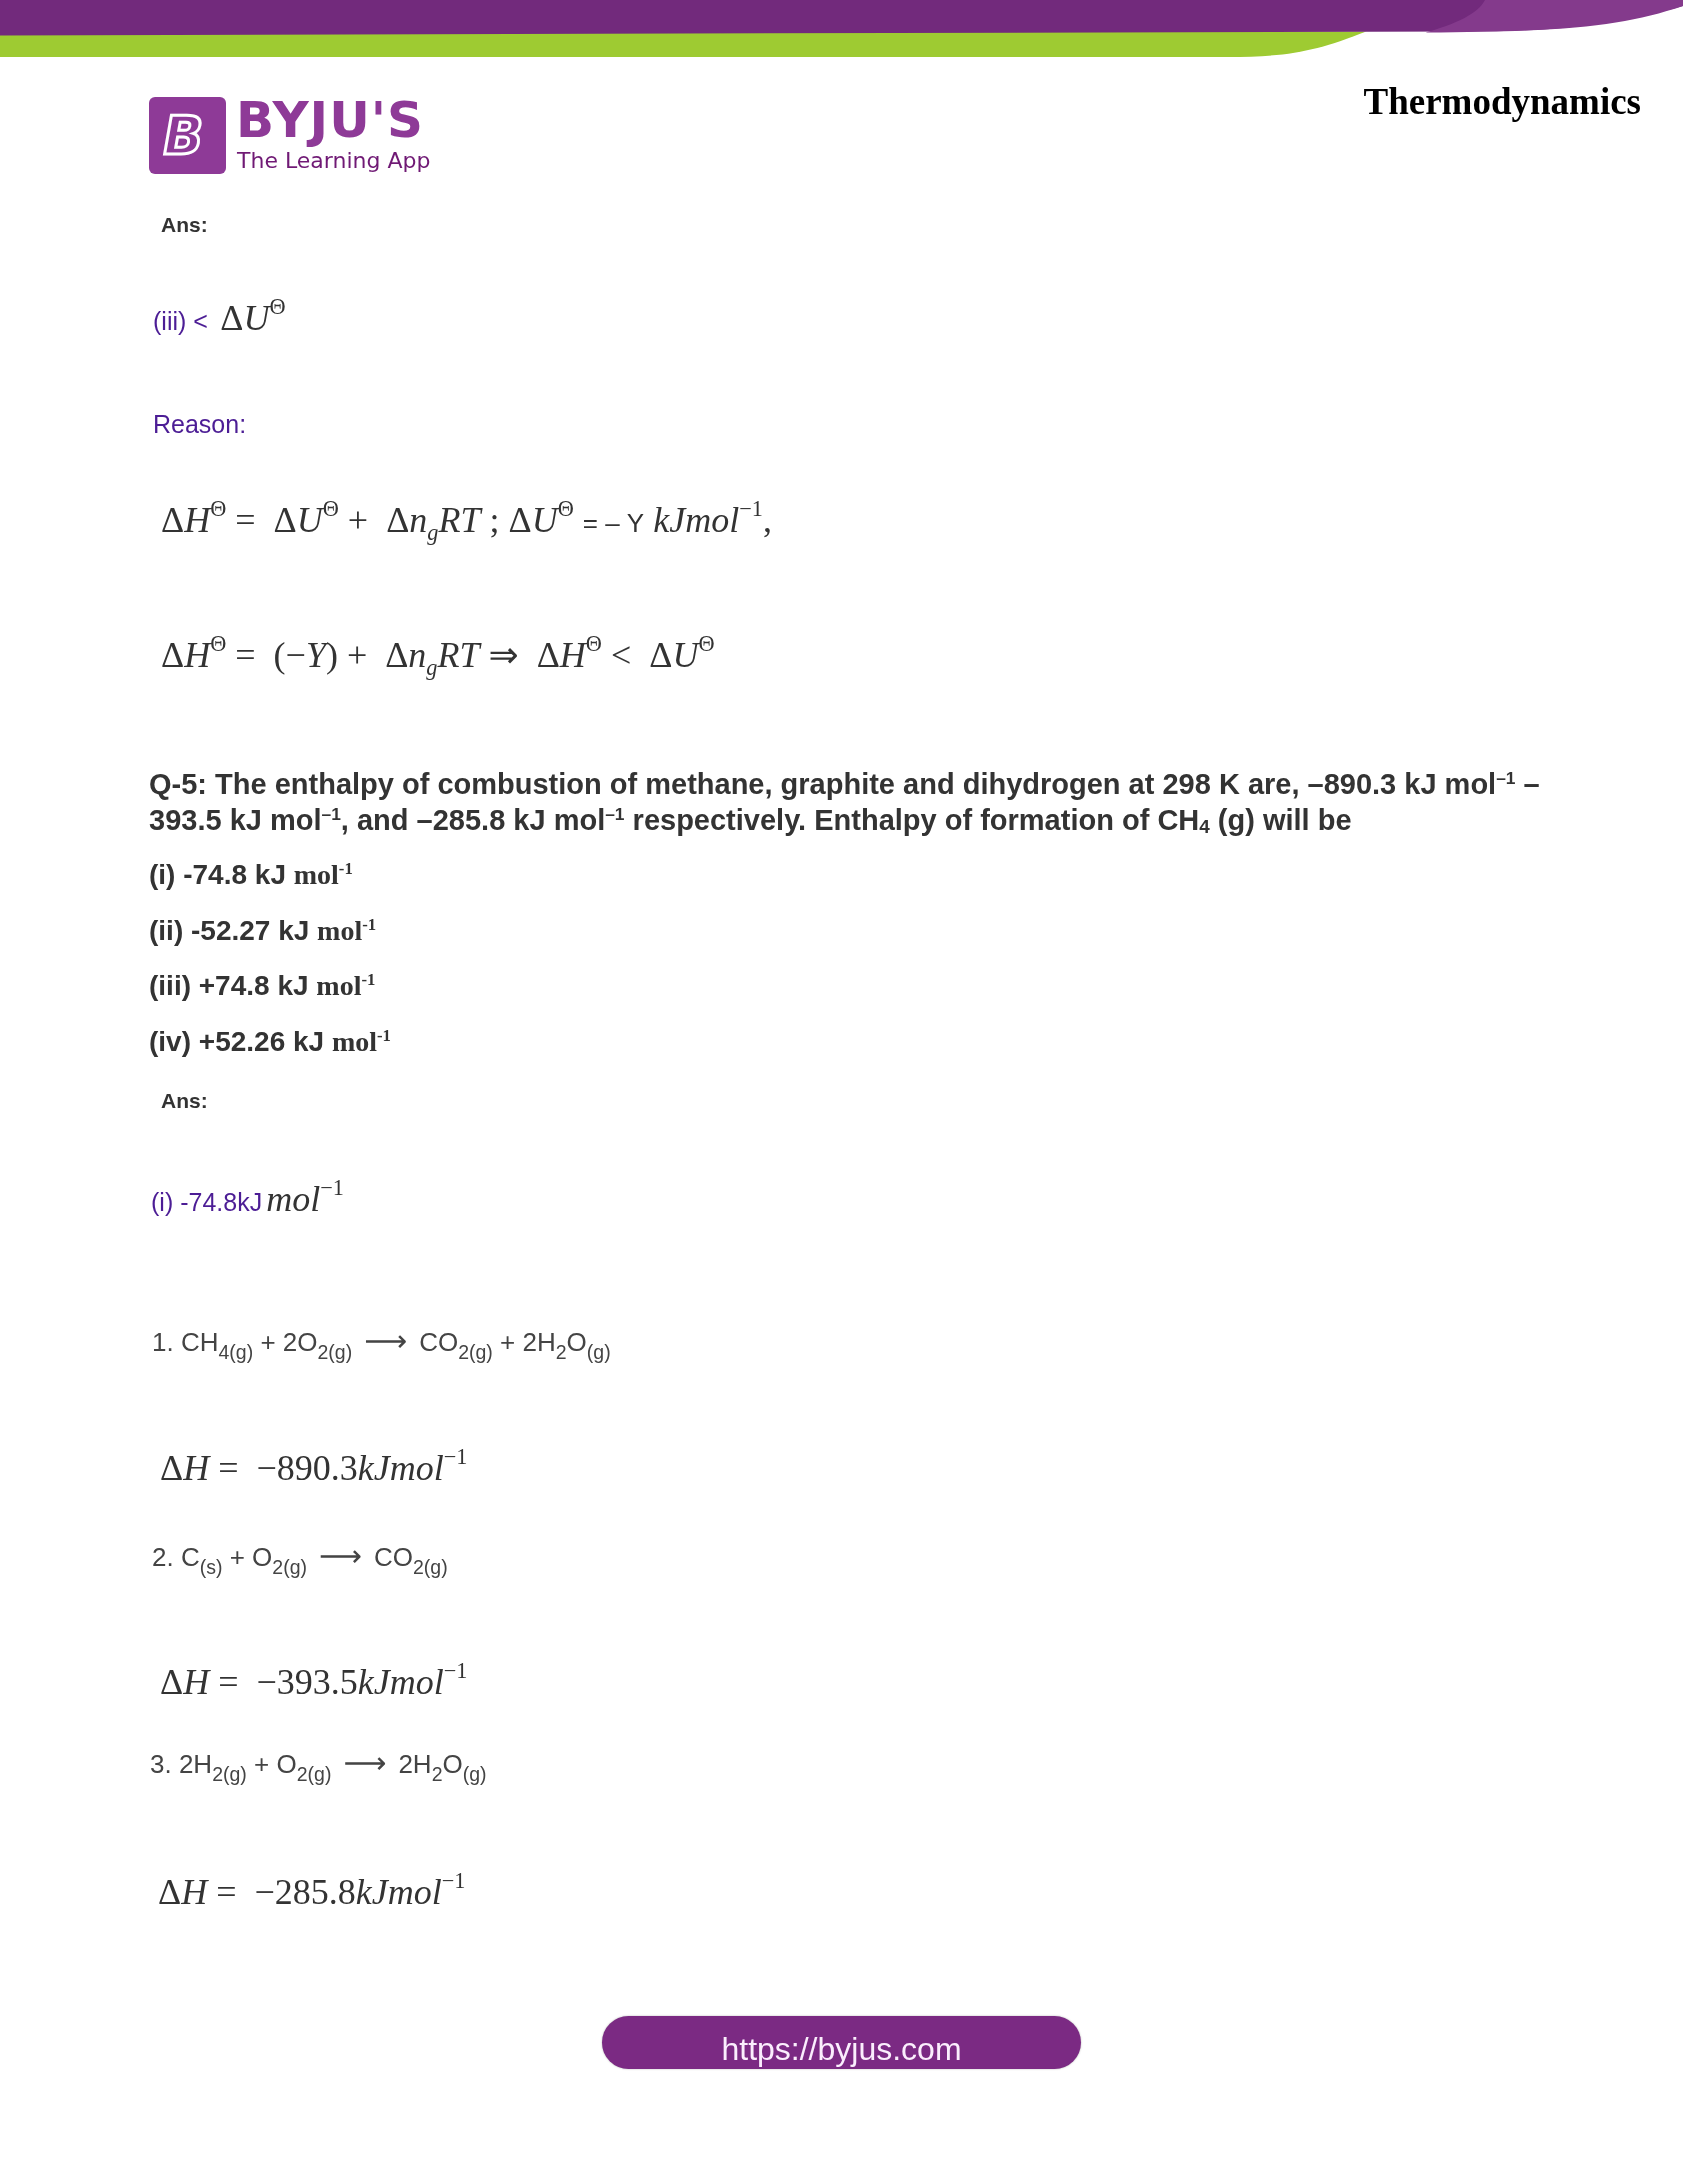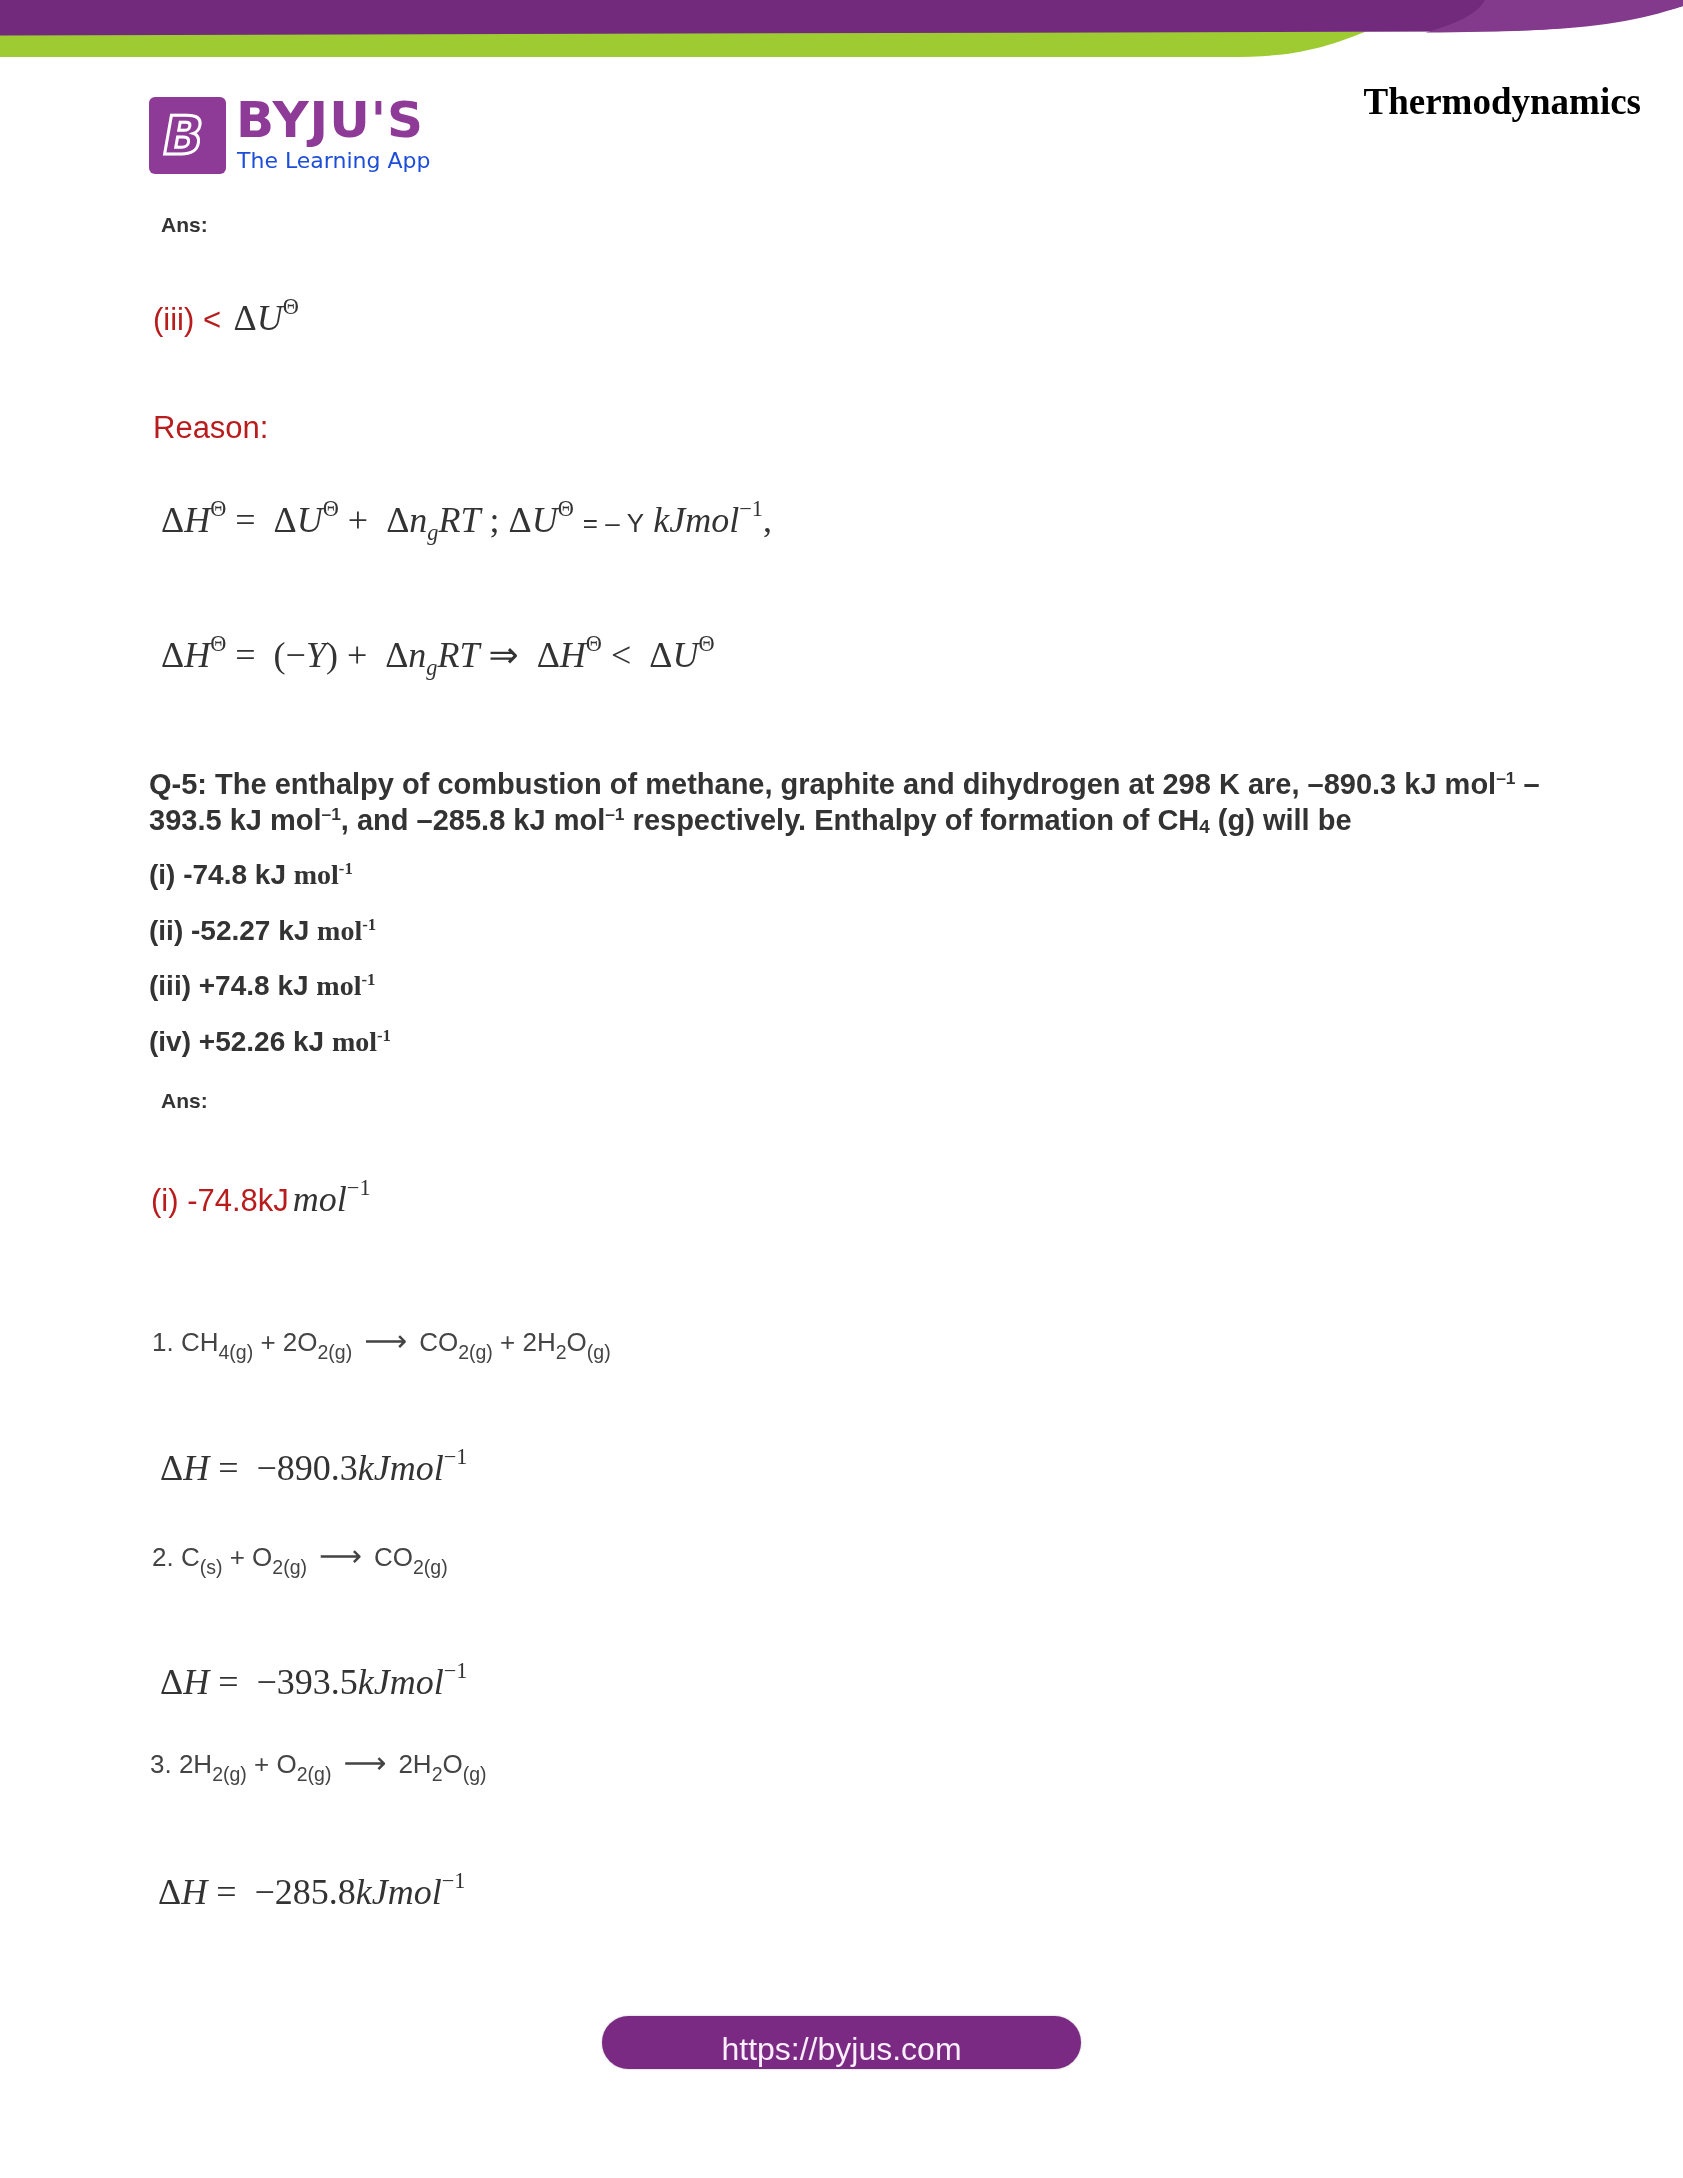--- a/index.html
+++ b/index.html
@@ -2,25 +2,25 @@
 <html><head>
 <meta charset="utf-8">
 <style>
   html, body { margin:0; padding:0; background:#ffffff; }
   body { width:1683px; height:2178px; position:relative; overflow:hidden; font-family:"Liberation Sans", sans-serif; color:#333; }
   .banner { position:absolute; left:0; top:0; width:1683px; height:59px; }
   .logo { position:absolute; left:149px; top:97px; width:287px; height:83px; }
   .logo-box { position:absolute; left:0; top:0; width:77px; height:77px; background:#8e3a97; border-radius:6px; }
   .logo-b { position:absolute; left:14px; top:8px; font-family:"DejaVu Sans", sans-serif; font-weight:bold; font-size:53px; color:#8e3a97; -webkit-text-stroke:3px #fff; line-height:61px; transform:skewX(-10deg); }
   .logo-word { position:absolute; left:87px; top:-4px; font-family:"DejaVu Sans", sans-serif; font-weight:bold; font-size:50px; color:#8e3a97; letter-spacing:1px; line-height:55px; }
-  .logo-tag { position:absolute; left:88px; top:51px; font-family:"DejaVu Sans", sans-serif; font-size:22px; color:#1d4ed8; line-height:26px; }
+  .logo-tag { position:absolute; left:88px; top:51px; font-family:"DejaVu Sans", sans-serif; font-size:22px; color:#701a75; line-height:26px; }
   .doc-title { position:absolute; right:42px; top:79px; text-align:right; font-family:"Liberation Serif", serif; font-weight:bold; font-size:37px; line-height:45px; color:#000; }
   .blk { position:absolute; left:153px; }
   .ans { font-size:21px; font-weight:bold; color:#333;margin-left:8px; }
-  .txt { font-size:31px; color:#b91c1c; }
+  .txt { font-size:25px; color:#4c1d95; }
   .math { font-family:"Liberation Serif", serif; font-size:36px; color:#333; white-space:nowrap; }
   .math i { font-style:italic; }
   .math sup { font-size:0.62em; vertical-align:0.7em; line-height:0; }
   .math sub { font-size:0.62em; vertical-align:-0.35em; line-height:0; }
   .rm { font-family:"Liberation Sans", sans-serif; font-size:26px; font-style:normal; }
   .q { font-size:29px; font-weight:bold; color:#333; line-height:36px; width:1406px; }
   .q sup, .opt sup { font-size:0.6em; vertical-align:0.6em; line-height:0; }
   .q sub { font-size:0.65em; vertical-align:-0.15em; line-height:0; }
   .opt { font-size:28px; font-weight:bold; color:#333; }
   .opt .mol { font-family:"Liberation Serif", serif; }

